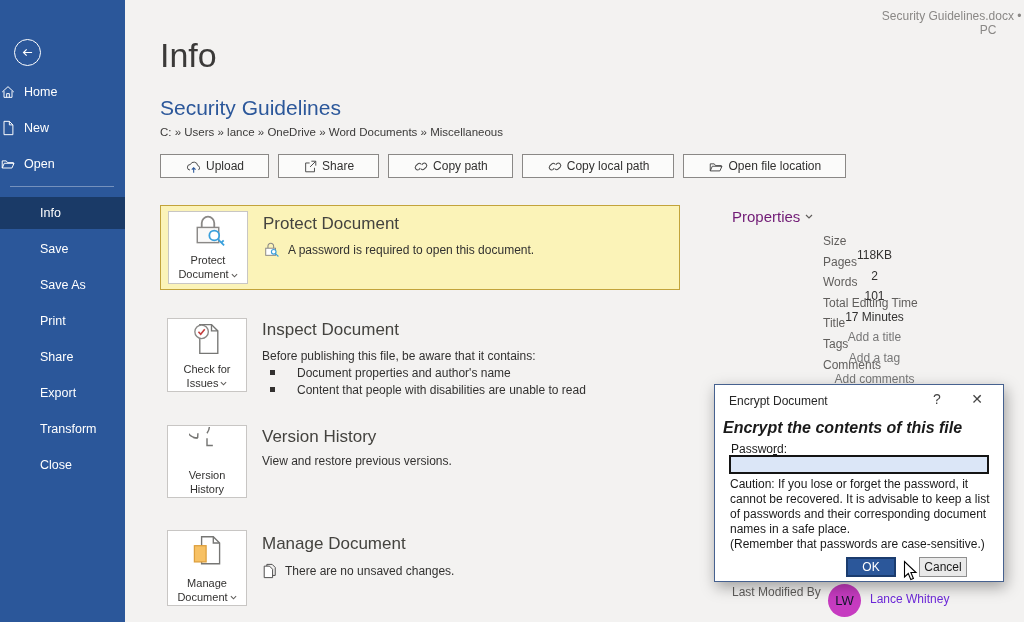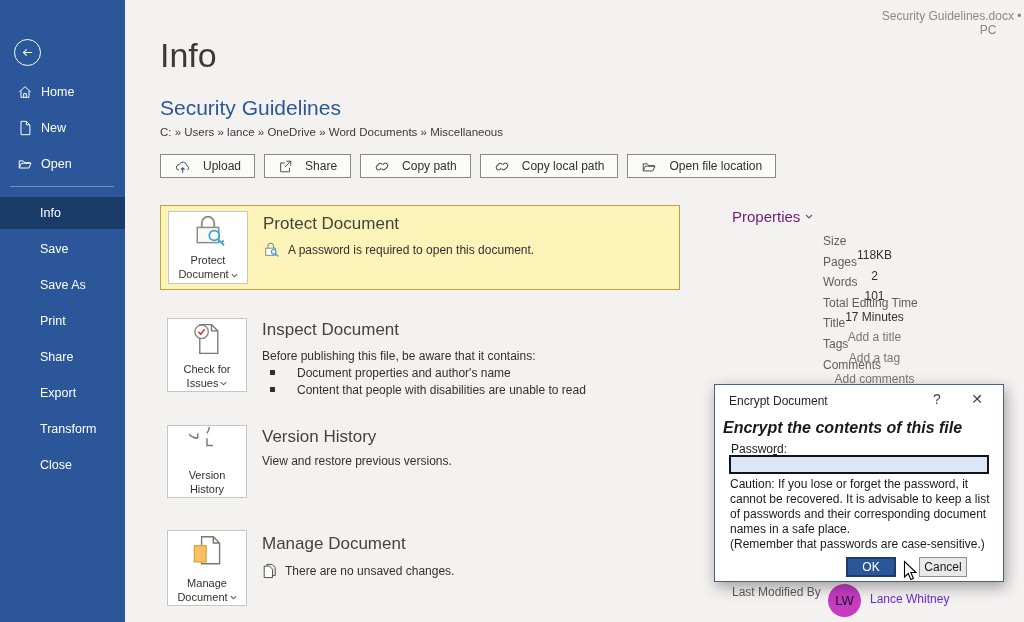--- a/index.html
+++ b/index.html
@@ -6,35 +6,35 @@
   html,body { width:1024px; height:622px; }
   body { position:relative; overflow:hidden; background:#f3f2f1;
          font-family:"Liberation Sans", sans-serif; color:#323130; }
   svg { display:block; }
 
   
   .sidebar { position:absolute; left:0; top:0; width:125px; height:622px; background:#2b579a; color:#fff; }
   .back-btn { position:absolute; left:14px; top:39px; width:27px; height:27px; border:1.6px solid #fff;
               border-radius:50%; display:flex; align-items:center; justify-content:center; cursor:pointer; }
   .nav-top { position:absolute; top:74px; left:0; width:100%; }
-  .nav-item { height:36px; display:flex; align-items:center; gap:8px; padding-left:17px; font-size:12.5px; cursor:pointer; }
+  .nav-item { height:36px; display:flex; align-items:center; gap:8px; font-size:12.5px; cursor:pointer; }
   .side-divider { position:absolute; top:186px; left:10px; width:104px; height:1px; background:rgba(255,255,255,.35); }
   .nav-menu { position:absolute; top:197px; left:0; width:100%; }
   .menu-item { height:32px; margin-bottom:4px; line-height:32px; padding-left:40px; font-size:12.5px; cursor:pointer; }
   .menu-item.selected { background:#1a3a67; }
 
   
   .content { position:absolute; left:125px; top:0; width:899px; height:622px; }
   .status-text { position:absolute; left:748px; top:9px; width:230px; text-align:center; font-size:12px; color:#8a8886; }
   .page-title { position:absolute; left:35px; top:36px; font-size:34px; font-weight:300; color:#3b3a39; }
   .doc-title  { position:absolute; left:35px; top:96px; font-size:21px; color:#2b579a; }
   .doc-path   { position:absolute; left:35px; top:126px; font-size:11.5px; color:#3b3a39; }
 
   .toolbar { position:absolute; left:35px; top:154px; display:flex; gap:9px; }
-  .tb-btn { height:24px; display:flex; align-items:center; gap:12px; padding:0 13px;
+  .tb-btn { height:24px; display:flex; align-items:center; gap:4px; padding:0 24px;
             background:#fbfbfa; border:1px solid #8a8886; font-size:12px; color:#323130; cursor:pointer; }
 
   
   .sections { position:absolute; left:35px; top:205px; width:520px; height:410px; }
   .section { position:absolute; left:0; width:520px; }
   .tile { position:absolute; left:7px; width:80px; background:#fff; border:1px solid #c8c6c4;
           display:flex; flex-direction:column; align-items:center; justify-content:center;
           gap:5px; text-align:center; cursor:pointer; }
   .tile-label { font-size:11px; line-height:14px; color:#323130; width:72px; }
   .tile-label .chev { display:inline-block; vertical-align:middle; margin-left:2px; }

